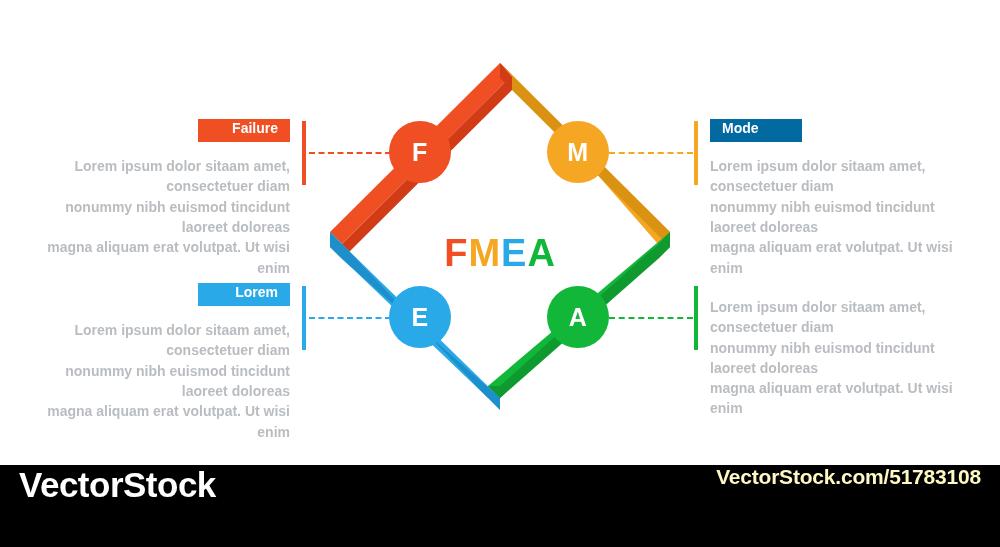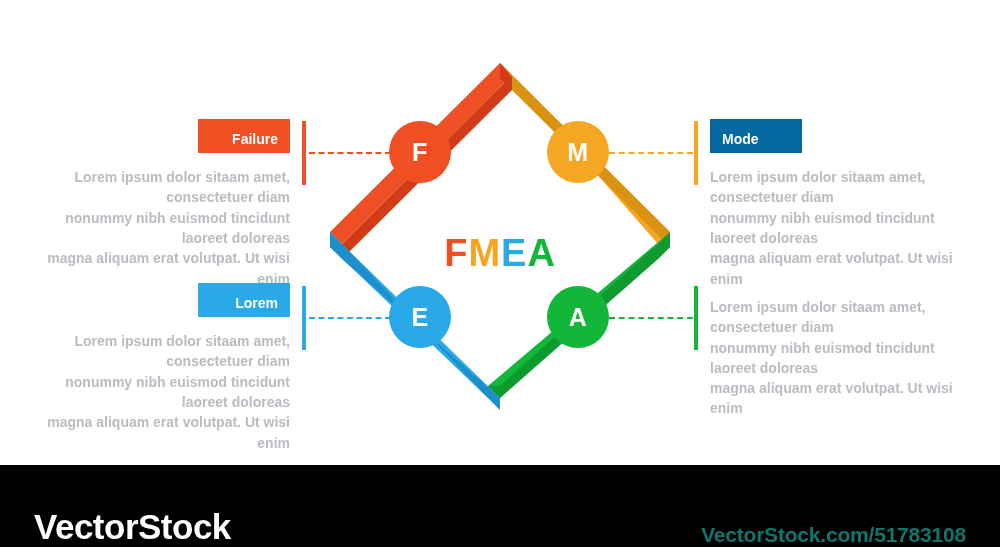--- a/index.html
+++ b/index.html
@@ -73,21 +73,21 @@
   .panel-left  { left: 40px;  text-align: right; }
   .panel-right { left: 710px; text-align: left;  }
 
   .panel-tl { top: 119px; }
   .panel-tr { top: 119px; }
   .panel-bl { top: 283px; }
   .panel-br { top: 283px; }
 
   .chip {
     display: inline-block;
-    padding: 12px 12px 6px 12px;
+    padding: 1px 12px 6px 12px;
     color: #ffffff;
     font-size: 14px;
     font-weight: bold;
     line-height: 1.15;
     min-width: 92px;
     box-sizing: border-box;
   }
   .panel-left .chip  { text-align: right; }
   .panel-right .chip { text-align: left; }
 
@@ -125,34 +125,34 @@
 
   
   #footer {
     position: absolute;
     left: 0;
     top: 465px;
     width: 1000px;
     height: 82px;
     background: #000000;
     display: flex;
-    align-items: flex-end;
+    align-items: flex-start;
     justify-content: space-between;
     box-sizing: border-box;
-    padding: 0 34px;
+    padding: 0 19px;
   }
   #wm-logo {
     color: #ffffff;
     font-size: 35px;
     font-weight: bold;
     letter-spacing: -0.5px;
     font-family: "Liberation Sans", sans-serif;
   }
   #wm-url {
-    color: #0f766e;
+    color: #fef9c3;
     font-size: 21px;
     font-weight: bold;
     letter-spacing: -0.2px;
     font-family: "Liberation Sans", sans-serif;
   }
 </style>
 </head>
 <body>
 
 <div id="stage">

